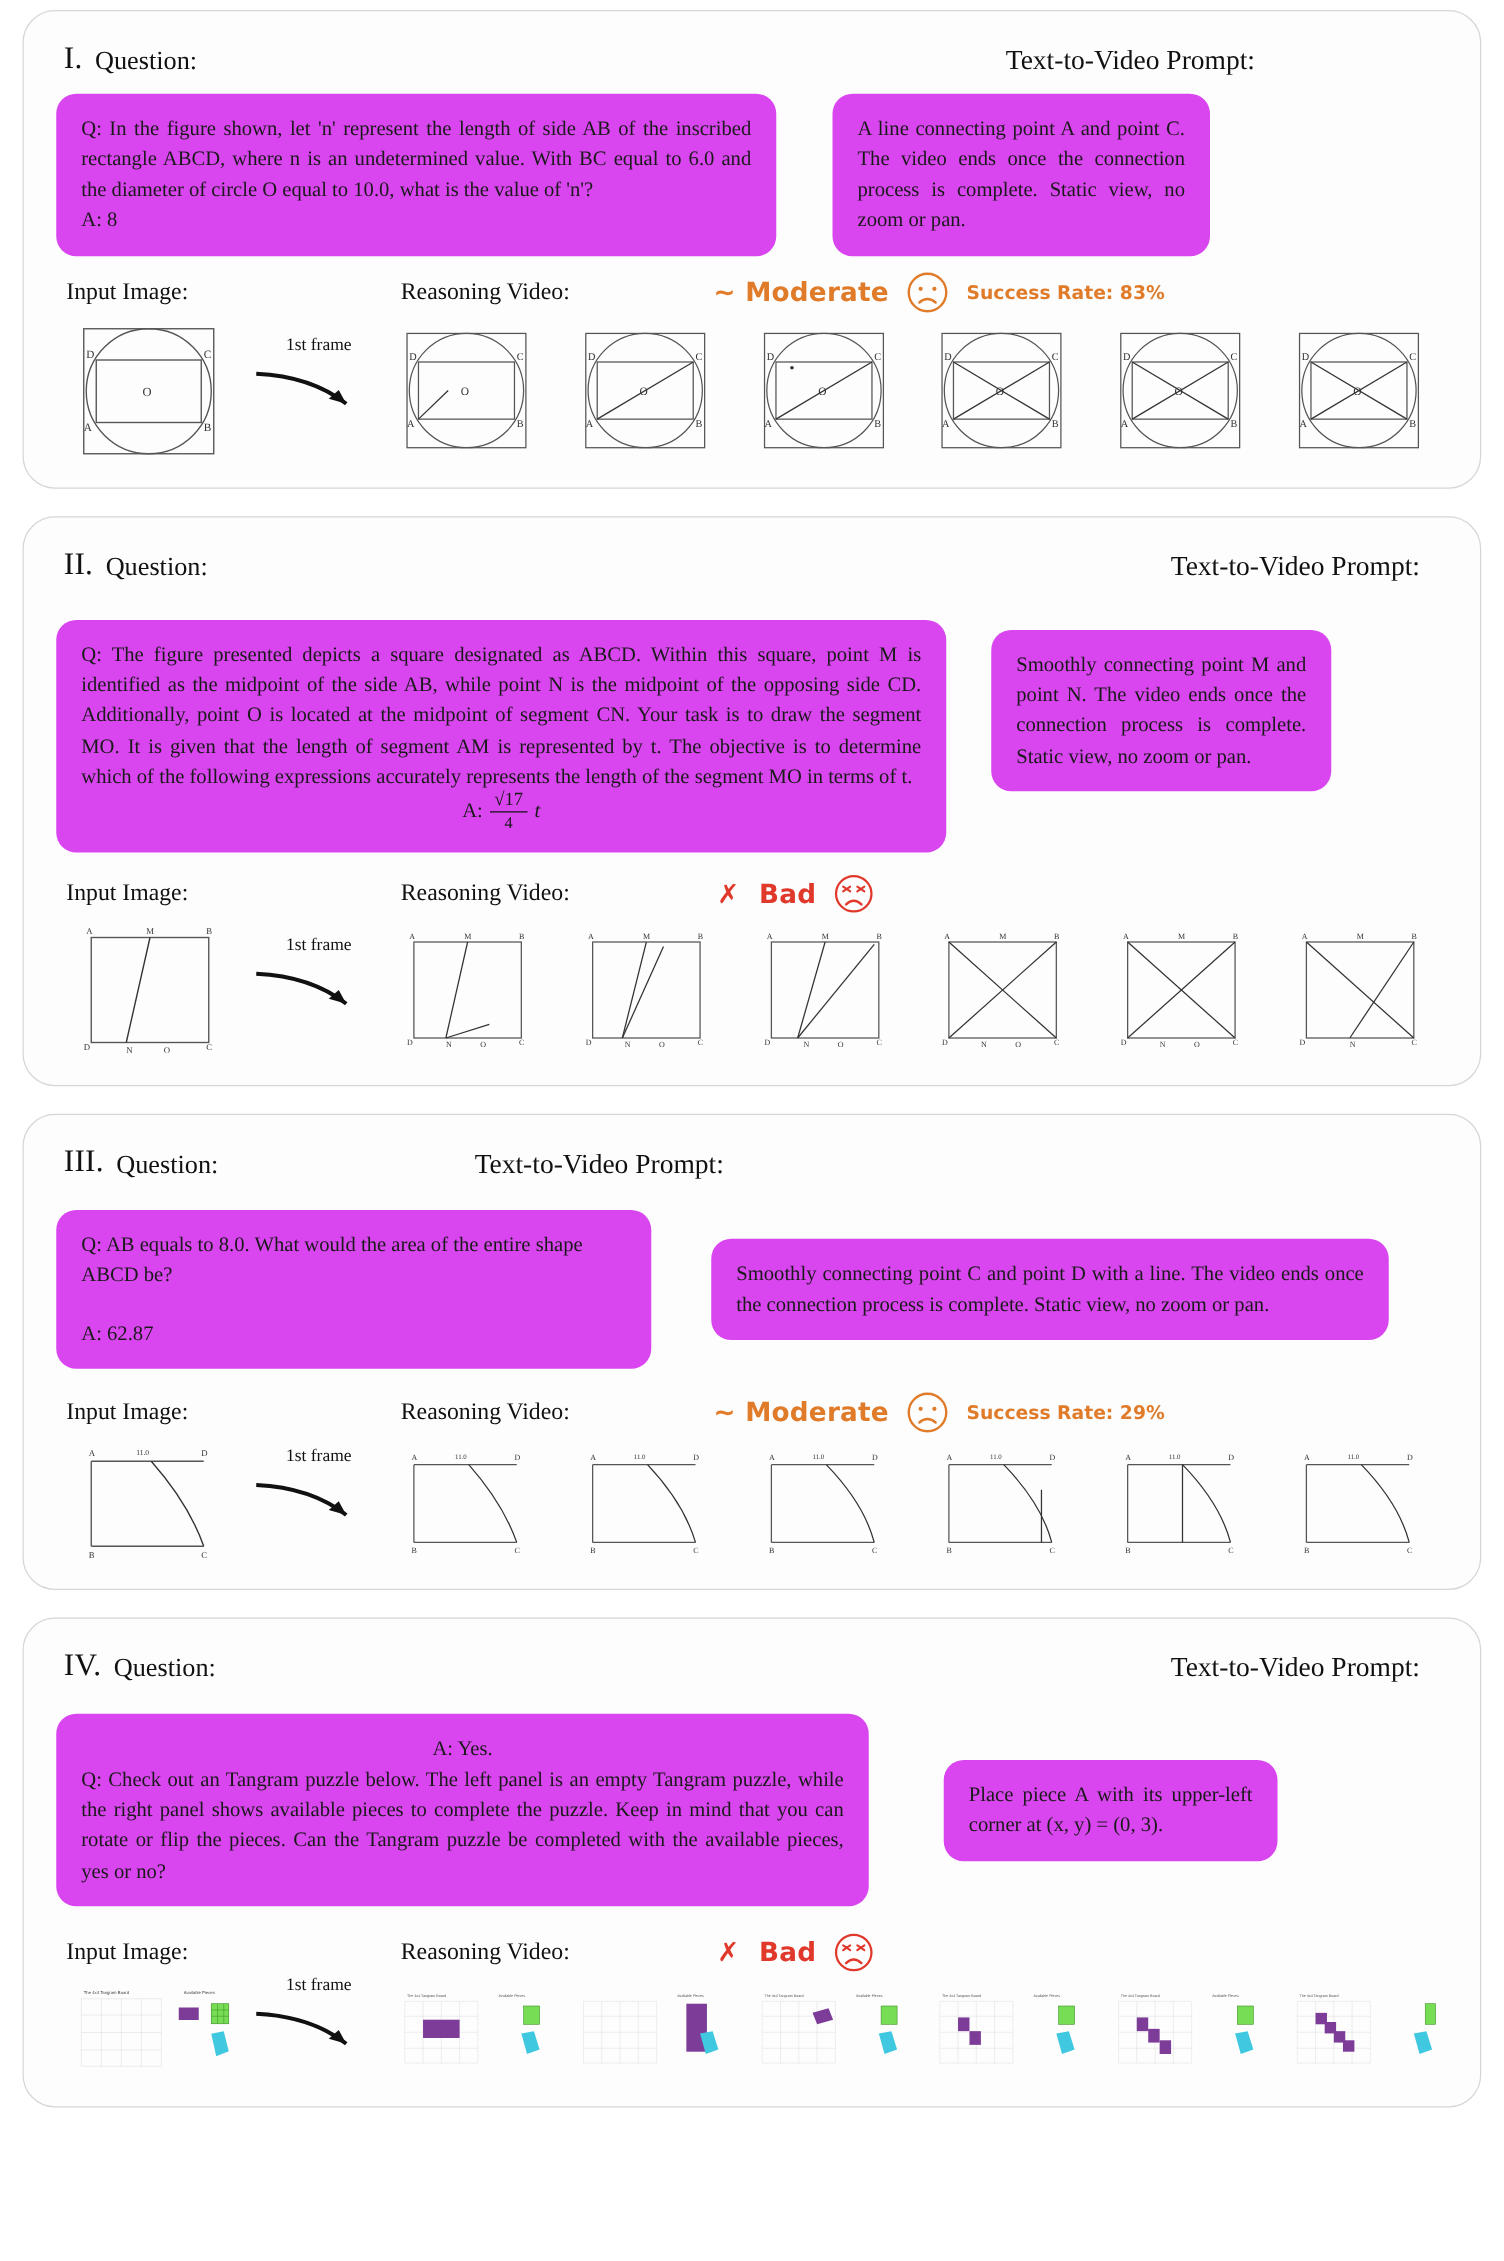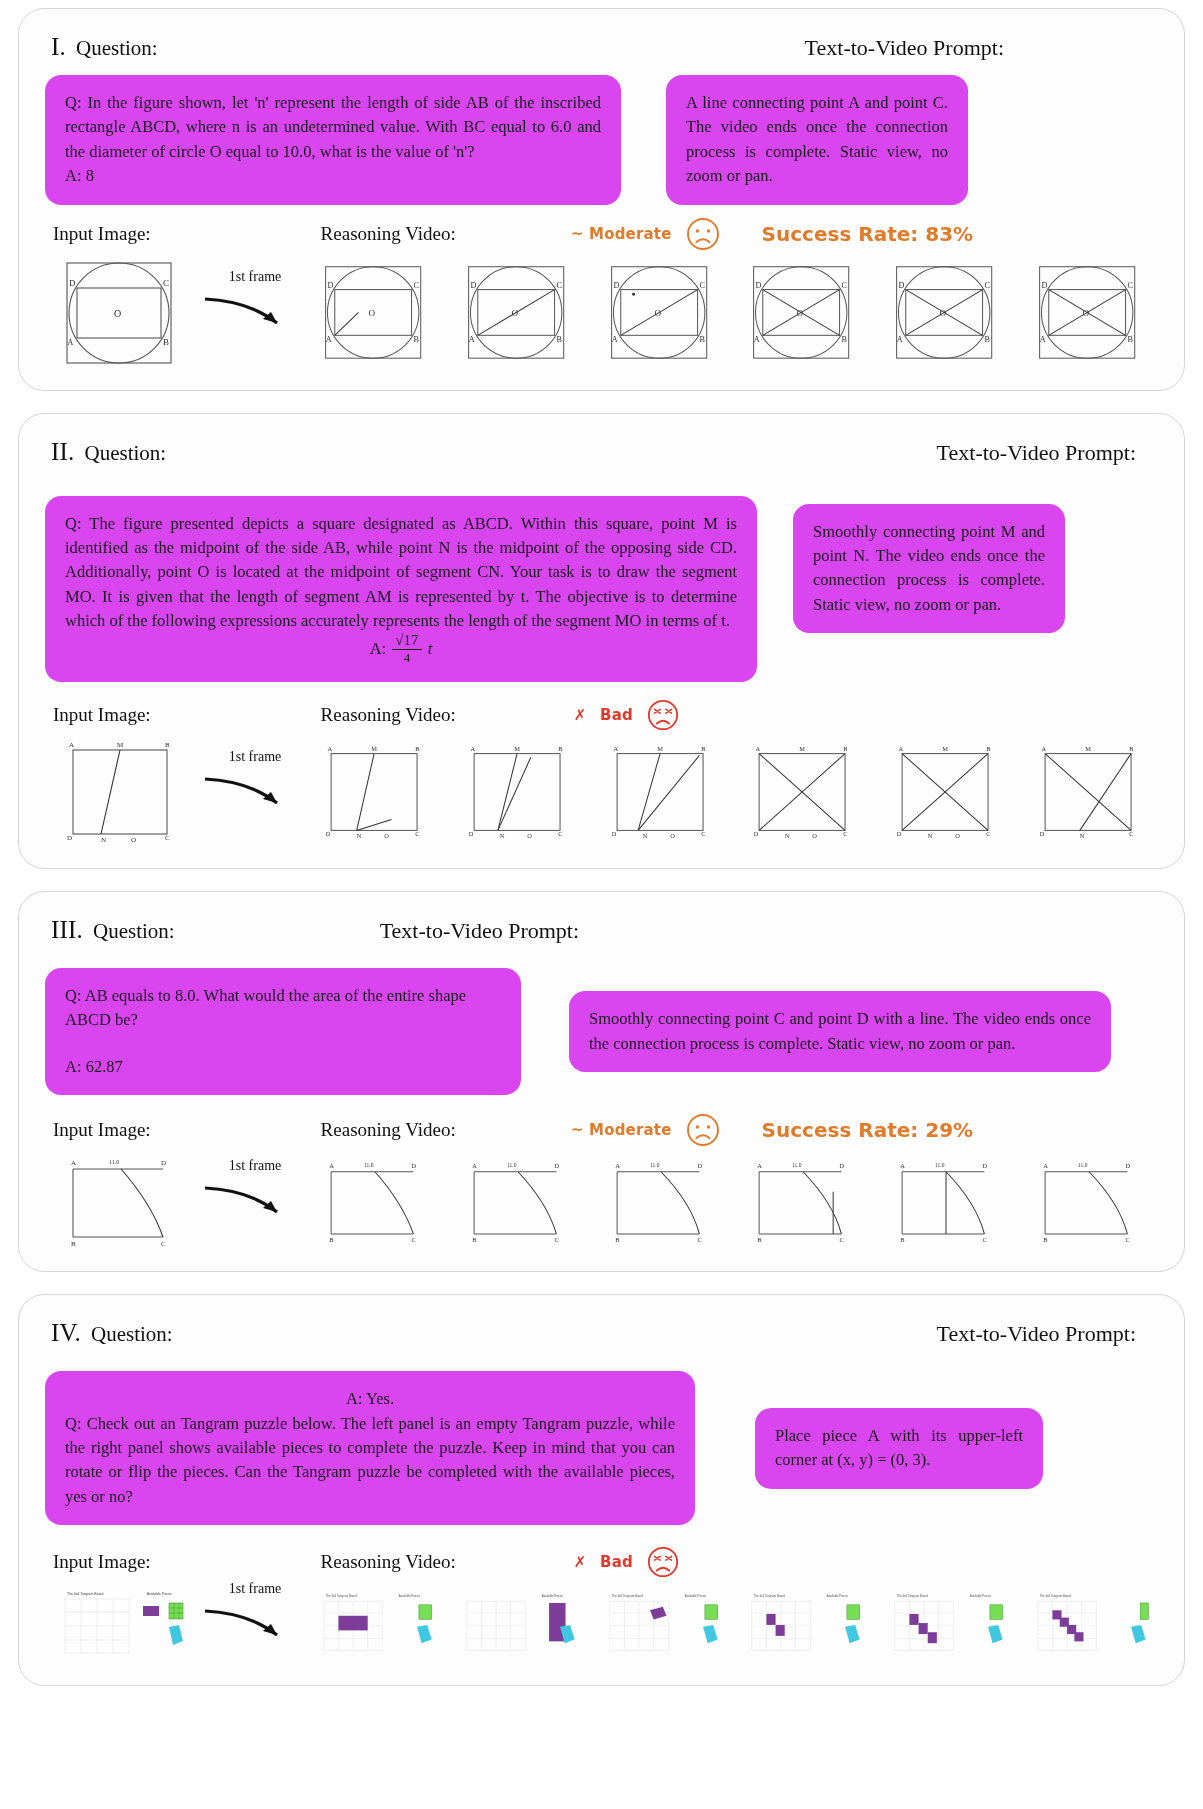--- a/index.html
+++ b/index.html
@@ -58,21 +58,21 @@
     color: #1a1a1a;
   }
   .greybox p { margin: 0; }
   .q-box-1 { width: 576px; }
   .p-box-1 { width: 302px; margin-left: 27px; }
   .q-box-2 { width: 712px; }
   .p-box-2 { width: 272px; margin-left: 18px; }
   .q-box-3 { width: 476px; }
   .p-box-3 { width: 542px; margin-left: 30px; }
   .q-box-4 { width: 650px; }
-  .p-box-4 { width: 288px; margin-left: 42px; }
+  .p-box-4 { width: 267px; margin-left: 42px; }
 
   .ans-line { margin-top: 2px; }
   .ans-center { text-align: center; margin-top: 4px; }
 
   
   .frac { display: inline-block; vertical-align: middle; text-align: center; font-size: 15px; line-height: 1.05; margin: 0 2px; position: relative; top: -1px;}
   .frac .num { display: block; border-bottom: 1.2px solid #111; padding: 0 3px 1px 3px; }
   .frac .den { display: block; padding-top: 1px; font-size: 13px;}
   .it { font-style: italic; }
 
@@ -86,28 +86,27 @@
     height: 30px;
   }
   .sub-label { font-size: 19px; }
   .badge-wrap {
     display: flex;
     align-items: center;
     gap: 13px;
     font-family: "DejaVu Sans", sans-serif;
   }
   .badge-text {
+    font-size: 21px;
+    font-weight: 600;
+    letter-spacing: .2px;
+  }
+  .badge-rate {
     font-size: 15px;
     font-weight: 600;
-    letter-spacing: .2px;
-  }
-  .badge-rate {
-    font-size: 20px;
-    font-weight: 600;
-    margin-left: 28px;
   }
   .face { display: block; }
 
   
   .fig-row {
     display: flex;
     align-items: center;
     margin-top: 6px;
     padding-left: 6px;
     gap: 0;

